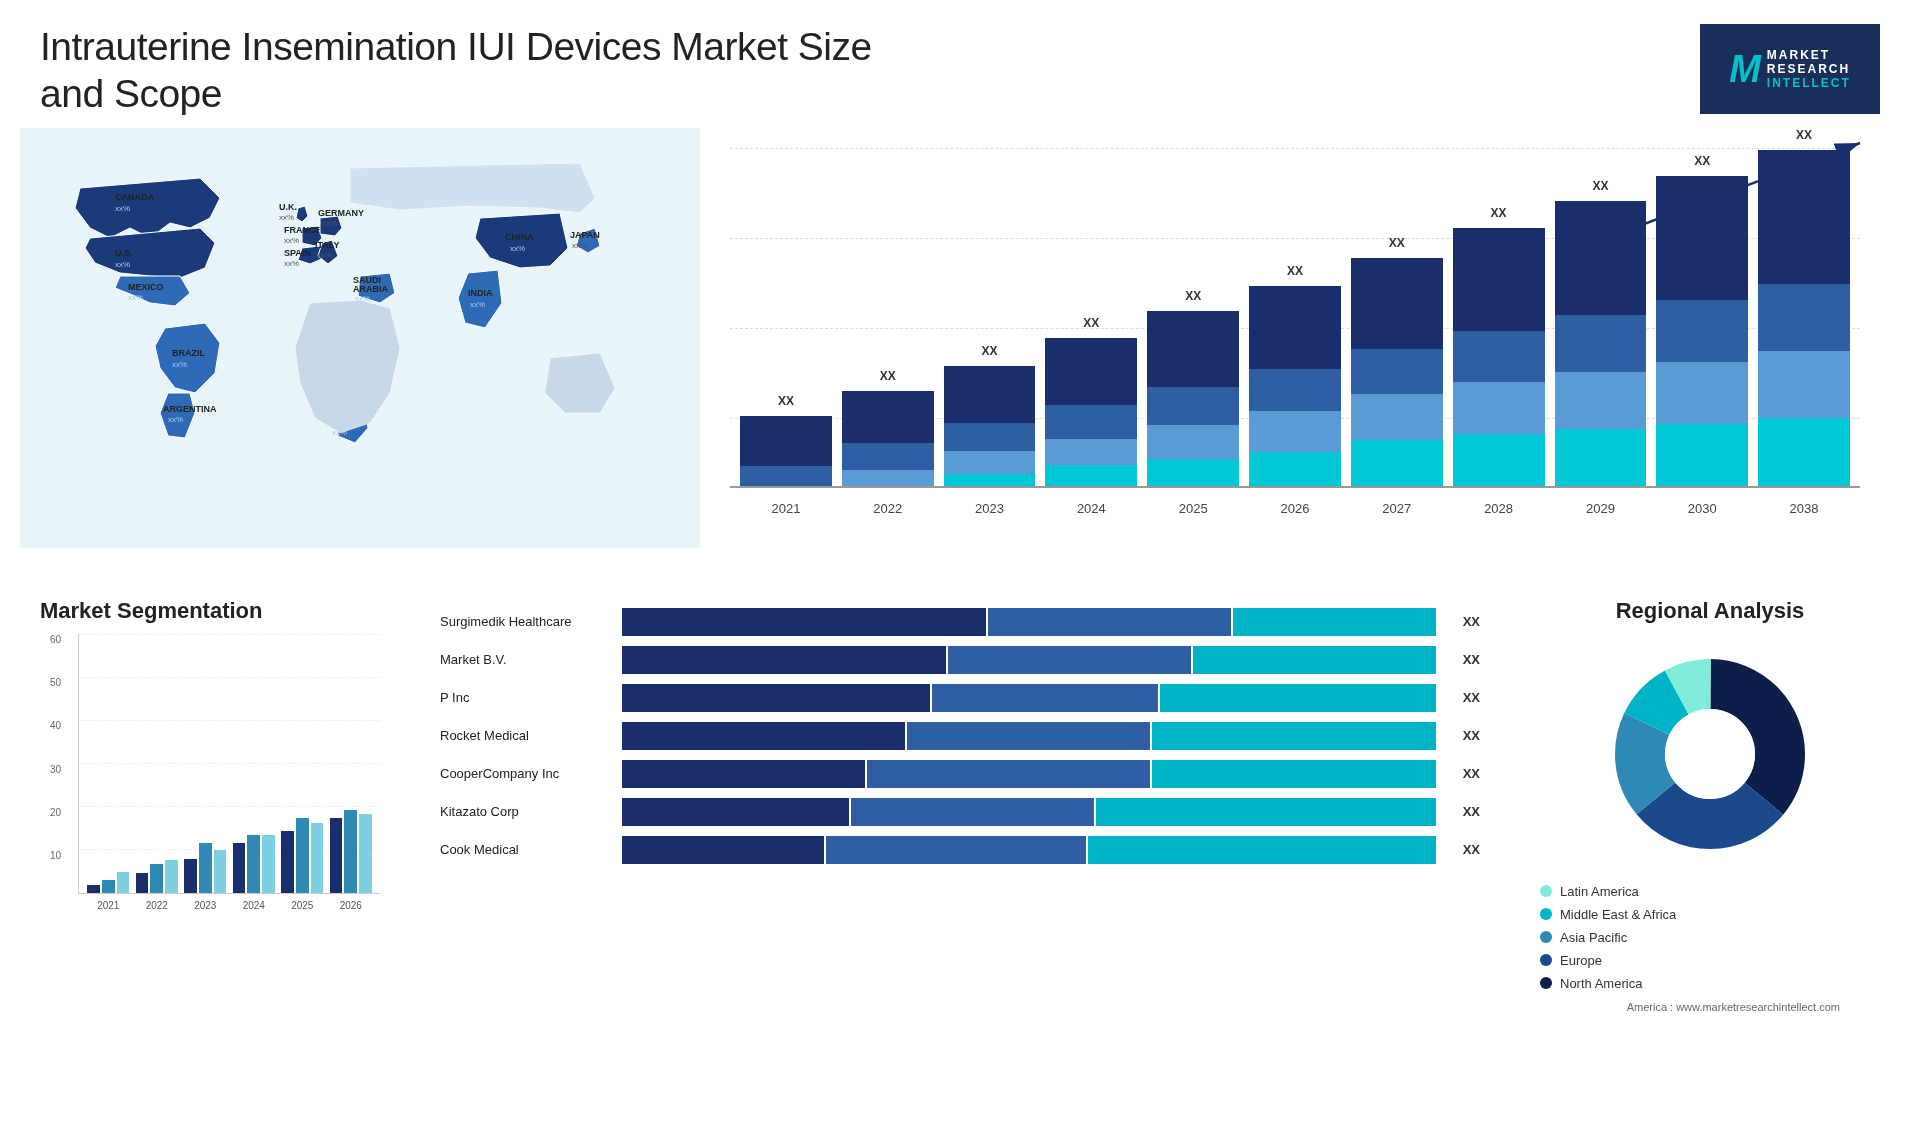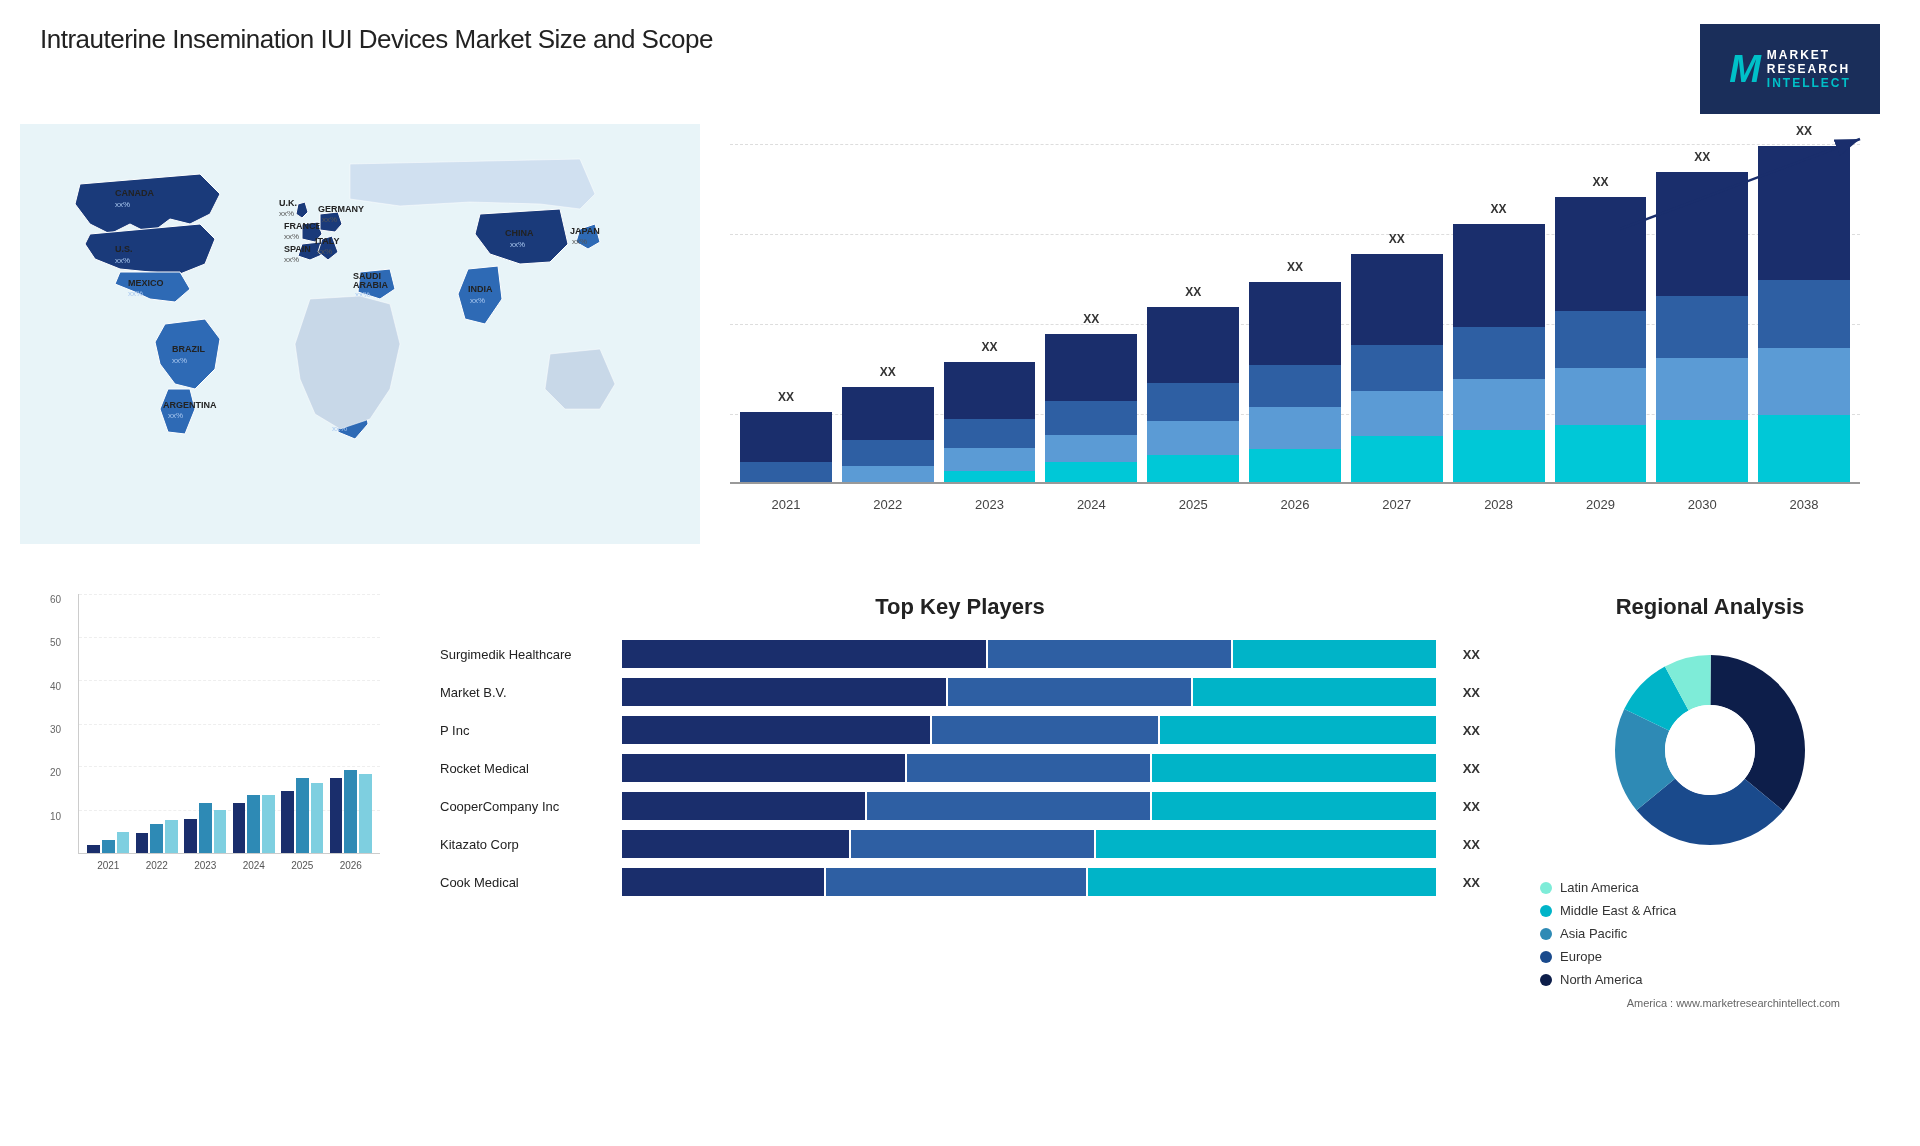--- a/index.html
+++ b/index.html
@@ -13,21 +13,21 @@
     }
 
     
     .header {
       display: flex;
       justify-content: space-between;
       align-items: flex-start;
       padding: 24px 40px 10px 40px;
     }
     .main-title {
-      font-size: 26px;
+      font-size: 39px;
       font-weight: 400;
       color: #222;
       letter-spacing: -0.5px;
       max-width: 900px;
       line-height: 1.2;
     }
     .logo-container {
       display: flex;
       flex-direction: column;
       align-items: center;
@@ -469,20 +469,21 @@
           <span class="bar-label">2038</span>
         </div>
       </div>
     </div>
   </div>
 </div>
 
 <div class="bottom-row">
 
   <div class="segmentation">
+    <h2 class="section-title">Market Segmentation</h2>
     <div style="position:relative;margin-left:38px;">
 
       <div style="position:absolute;left:-28px;top:0;height:260px;display:flex;flex-direction:column;justify-content:space-between;font-size:10px;color:#666;">
         <span>60</span>
         <span>50</span>
         <span>40</span>
         <span>30</span>
         <span>20</span>
         <span>10</span>
         <span></span>
@@ -539,21 +540,20 @@
             <div style="flex:1;height:79px;background:#7ecfe0;"></div>
             <span style="position:absolute;bottom:-18px;left:0;right:0;text-align:center;font-size:10px;color:#555;">2026</span>
           </div>
         </div>
       </div>
     </div>
 
   </div>
 
   <div class="players">
-    <h2 class="section-title" style="text-align:center;">Top Key Players</h2>
 
     <div style="padding:10px 0;">
 
       <div class="player-row">
         <span class="player-name">Surgimedik Healthcare</span>
         <div class="player-bar-container">
           <div class="player-bar-seg1" style="width:45%;"></div>
           <div class="player-bar-seg2" style="width:30%;"></div>
           <div class="player-bar-seg3" style="width:25%;"></div>
         </div>

